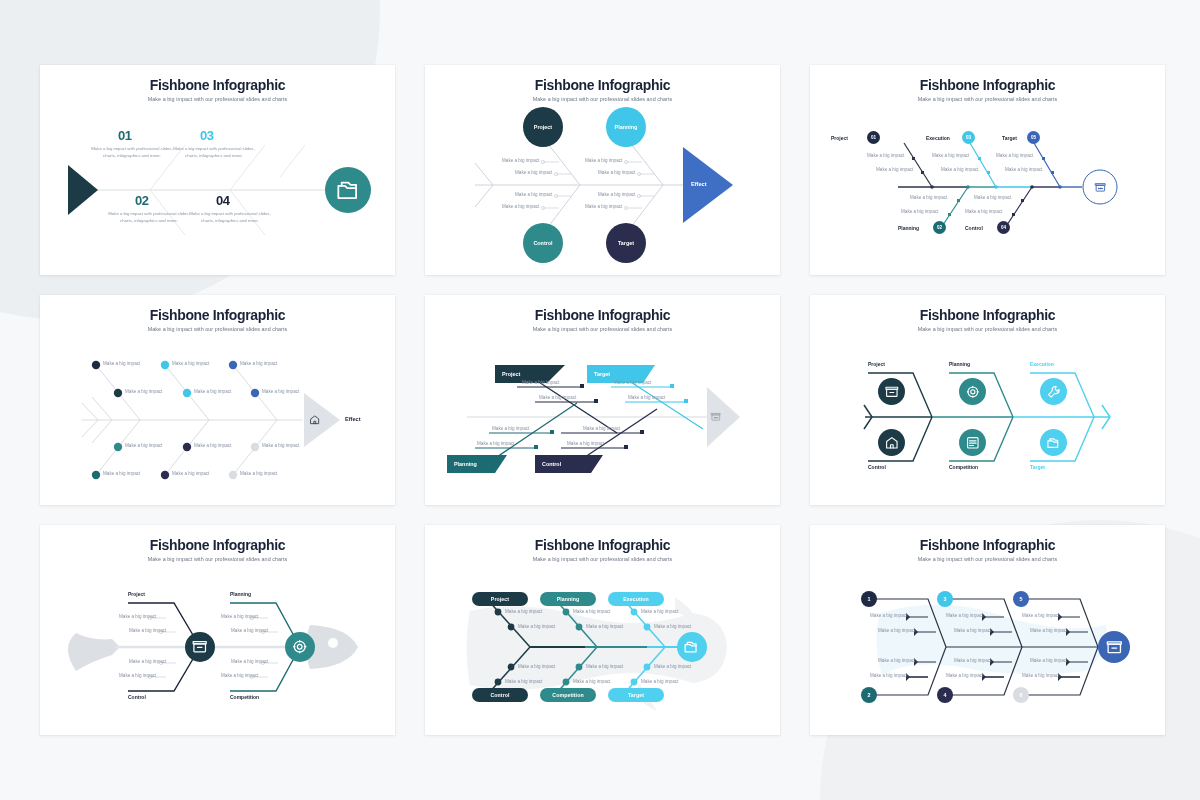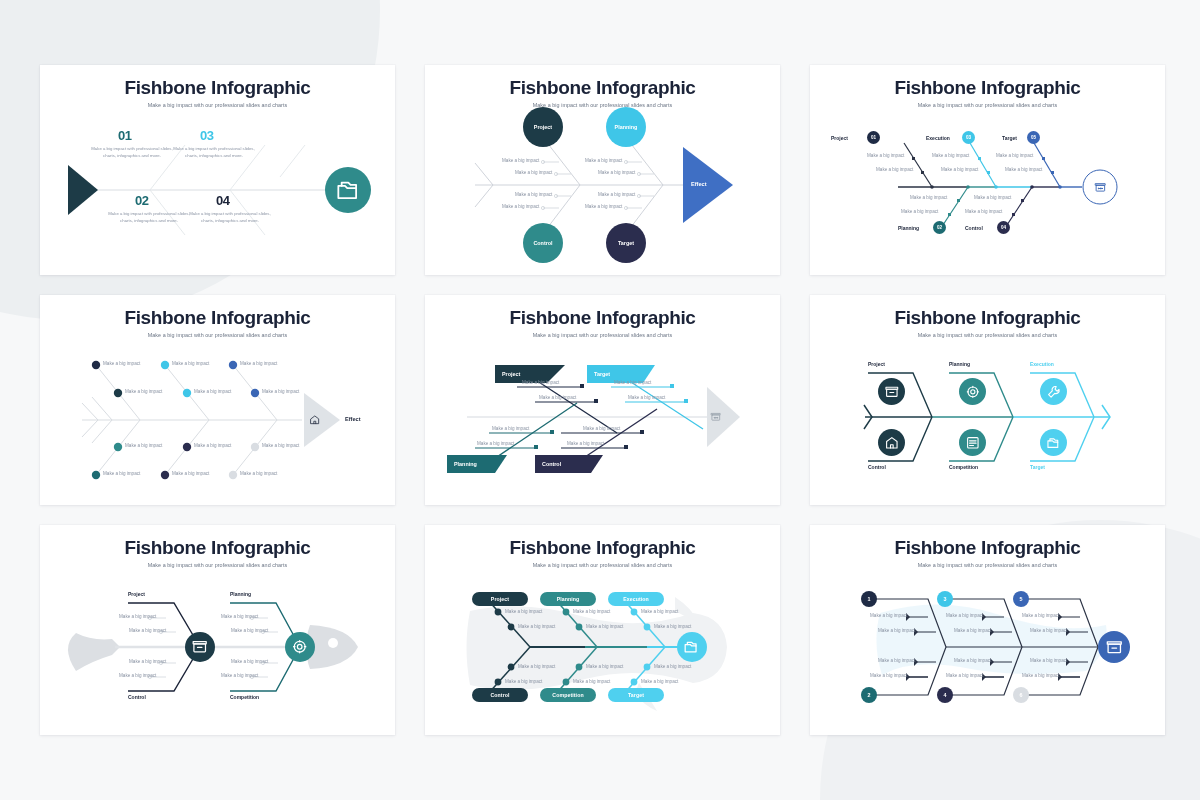--- a/index.html
+++ b/index.html
@@ -31,21 +31,21 @@
     column-gap: 30px; row-gap: 20px;
   }
   .slide {
     position: relative; width: 355px; height: 210px;
     background: #ffffff;
     box-shadow: 0 1px 3px rgba(20,30,50,.08), 0 0 0 1px rgba(20,30,50,.015);
     overflow: hidden;
   }
   .s-head { position: absolute; left: 0; right: 0; top: 12px; text-align: center; }
   .s-title {
-    font-size: 19px; font-weight: bold; color: #1b2338;
+    font-size: 14px; font-weight: bold; color: #1b2338;
     letter-spacing: -0.35px;
   }
   .s-sub { font-size: 5.4px; color: #6b7585; margin-top: 2.5px; letter-spacing: .05px; }
 
   .canvas { position: absolute; left: 0; top: 30px; width: 355px; height: 180px; }
   .canvas svg { position: absolute; left: 0; top: 0; width: 355px; height: 180px; }
 
   .lbl { position: absolute; font-size: 4.6px; color: #8a93a3; white-space: nowrap; line-height: 1.45; }
   .lbl-d { position: absolute; font-size: 5px; color: #1b2338; font-weight: bold; white-space: nowrap; }
   .num { position: absolute; font-size: 13px; font-weight: bold; white-space: nowrap; letter-spacing: -0.4px; }

